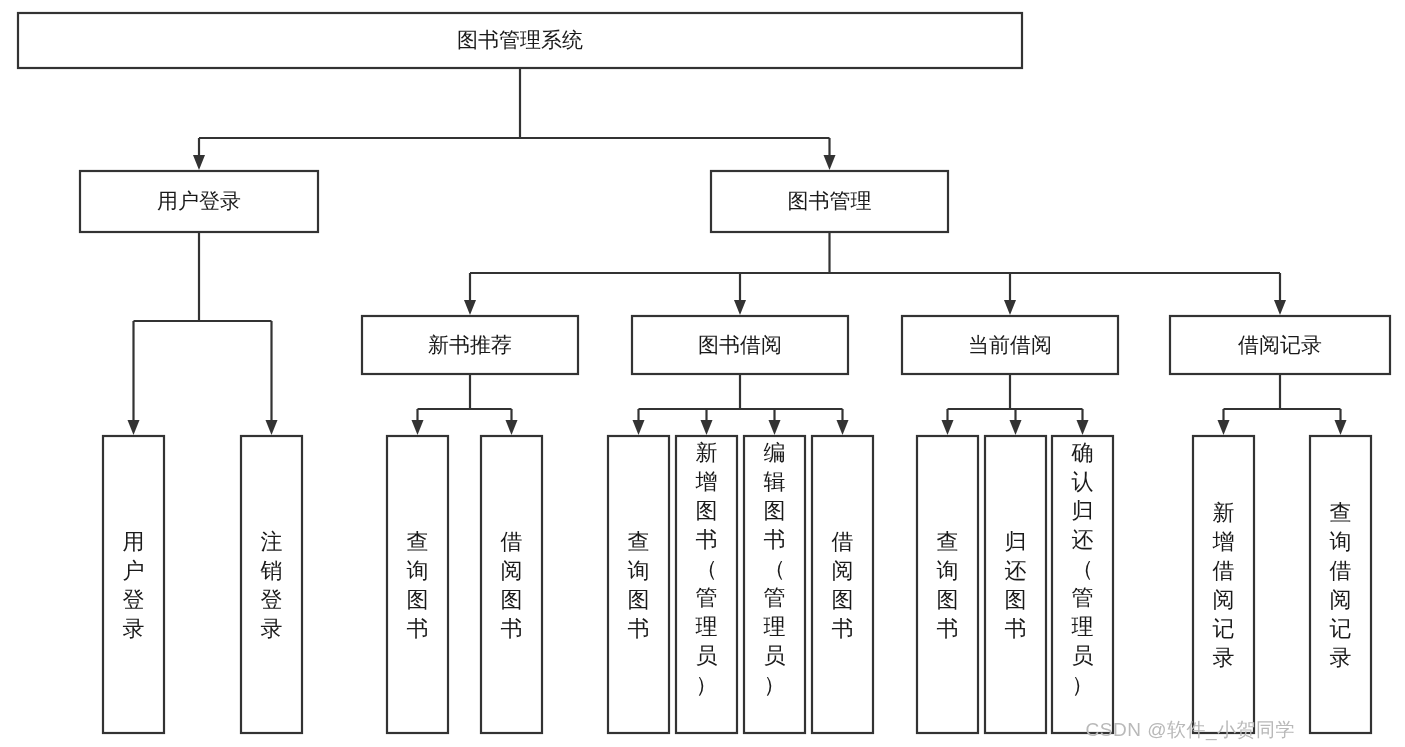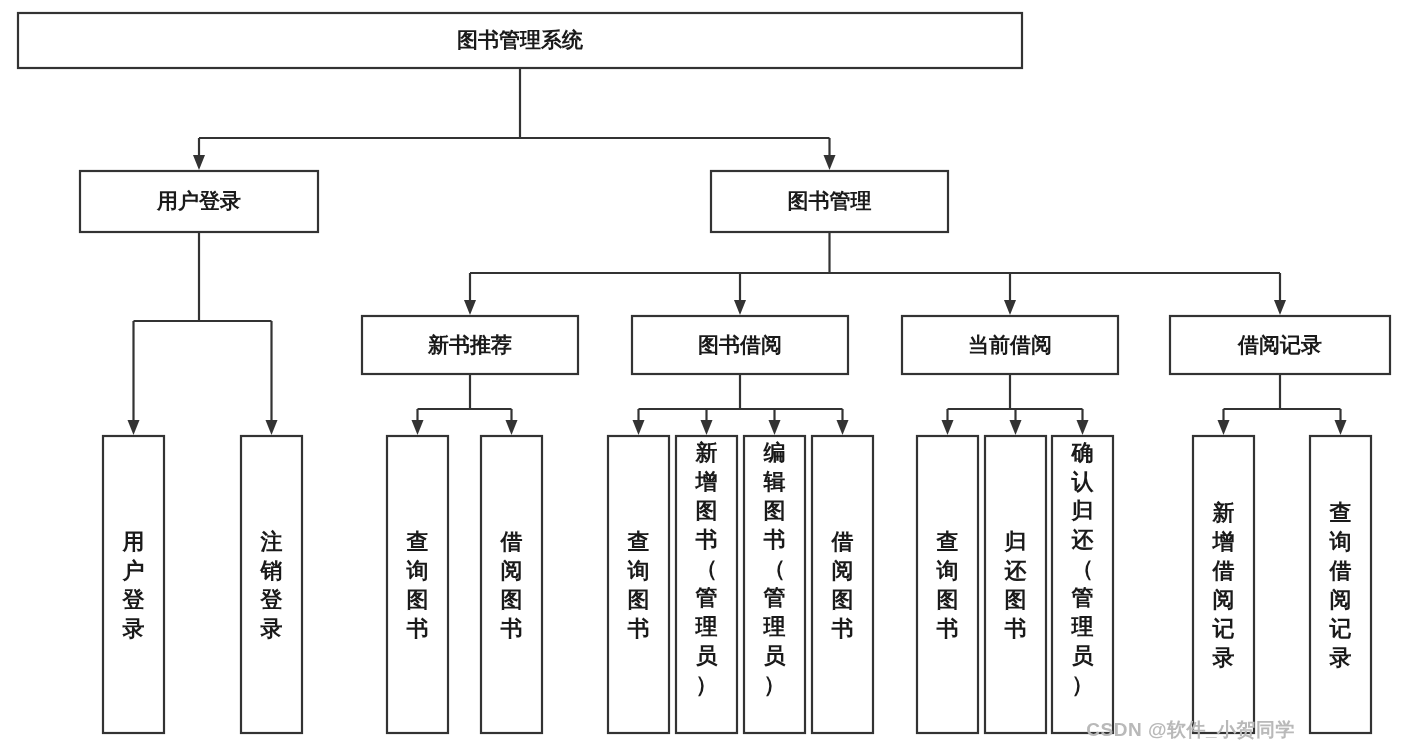--- a/index.html
+++ b/index.html
@@ -11,21 +11,20 @@
     width: 1405px;
     height: 747px;
     font-family: "Liberation Sans", "DejaVu Sans", sans-serif;
     overflow: hidden;
     position: relative;
   }
   #diagram-root {
     position: relative;
     width: 1303px;
     height: 747px;
-    font-weight: bold;
   }
   svg#tree-svg {
     position: absolute;
     top: 0; left: 0;
     width: 1405px;
     height: 747px;
   }
   .node-box {
     fill: #ffffff;
     stroke: #333333;

